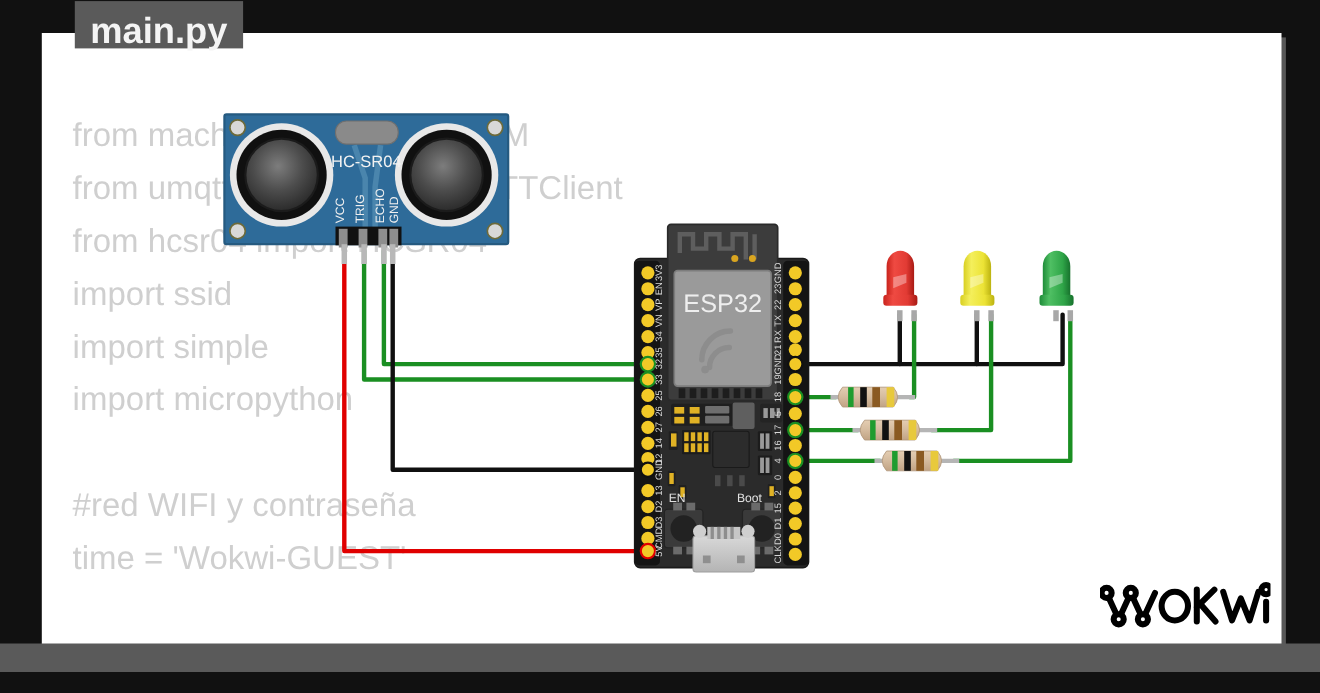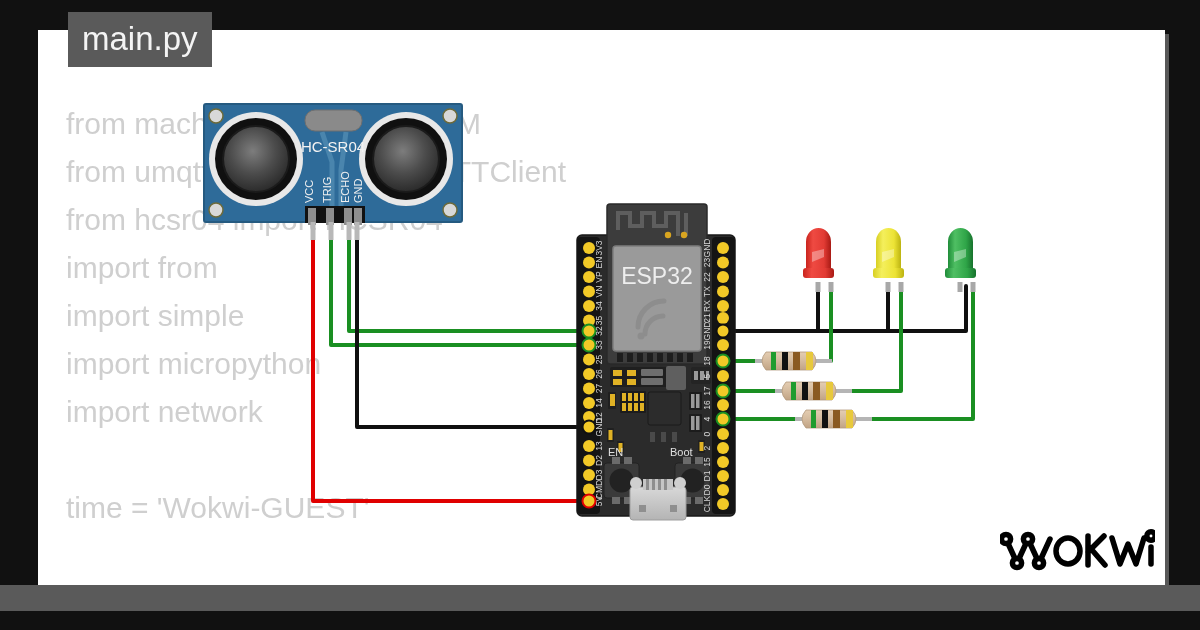--- a/index.html
+++ b/index.html
@@ -10,27 +10,28 @@
     position:relative;
   }
   
   #canvas-panel{
     position:absolute;left:38px;top:30px;width:1127px;height:570px;
     background:#ffffff;
     box-shadow:4px 4px 0 0 #585858;
   }
   
   #file-chip{
-    position:absolute;left:68px;top:12px;
+    position:absolute;left:68px;top:1px;
     background:#5a5a5a;color:#f4f4f4;
     font-size:33px;line-height:1;
-    padding:10px 14px 12px 14px;
+    padding:10px 14px 0 14px;
     letter-spacing:0px;
     z-index:40;
     white-space:nowrap;
+    font-weight:bold;
   }
   
   #bottom-strip{
     position:absolute;left:0;top:585px;width:1200px;height:26px;
     background:#5a5a5a;z-index:45;
   }
   #bottom-black{
     position:absolute;left:0;top:611px;width:1200px;height:19px;
     background:#111111;z-index:46;
   }
@@ -58,25 +59,25 @@
 </style>
 </head>
 <body>
 
 <div id="canvas-panel"></div>
 
 <div id="code-layer">
   <div class="code-line">from machine import Pin, PWM</div>
   <div class="code-line">from umqtt.simple import MQTTClient</div>
   <div class="code-line">from hcsr04 import HCSR04</div>
-  <div class="code-line">import from</div>
+  <div class="code-line">import ssid</div>
   <div class="code-line">import simple</div>
   <div class="code-line">import micropython</div>
-  <div class="code-line">import network</div>
   <div class="code-line blank"></div>
+  <div class="code-line">#red WIFI y contraseña</div>
   <div class="code-line">time = 'Wokwi-GUEST'</div>
 </div>
 
 <svg id="diagram" viewBox="0 0 1200 630">
   <defs>
     <radialGradient id="transGrad" cx="45%" cy="38%" r="62%">
       <stop offset="0%" stop-color="#7d7d7d"></stop>
       <stop offset="55%" stop-color="#4c4c4c"></stop>
       <stop offset="100%" stop-color="#2b2b2b"></stop>
     </radialGradient>

